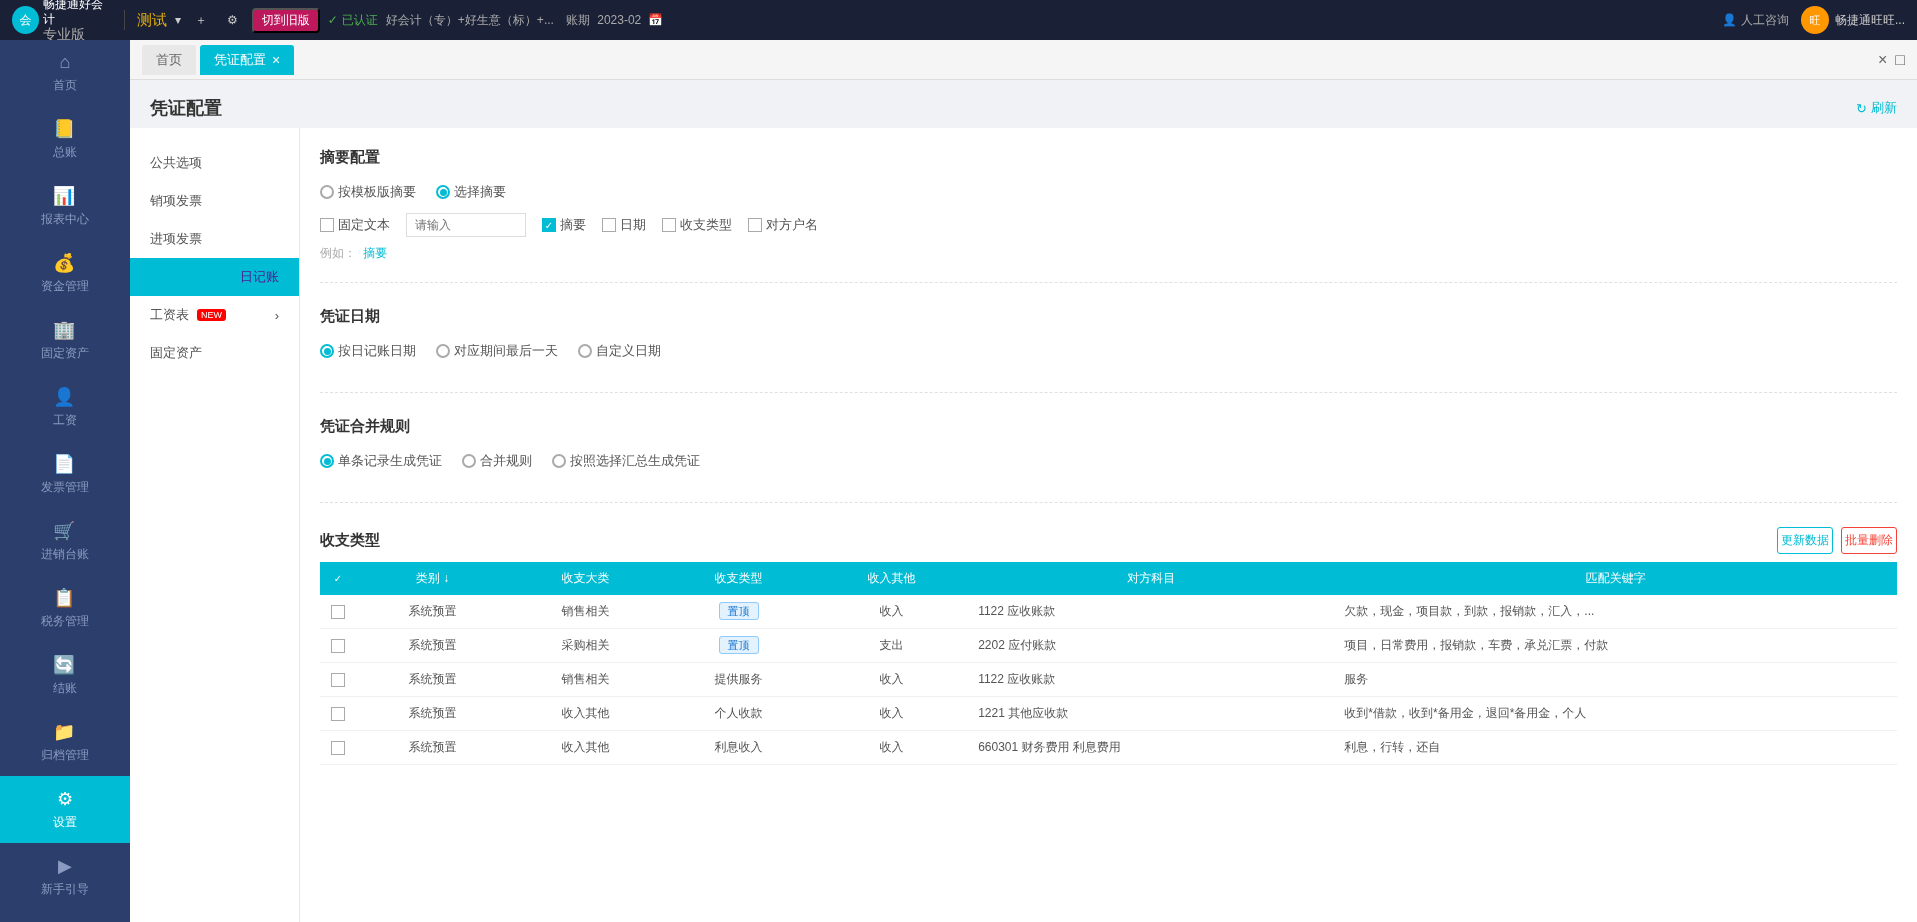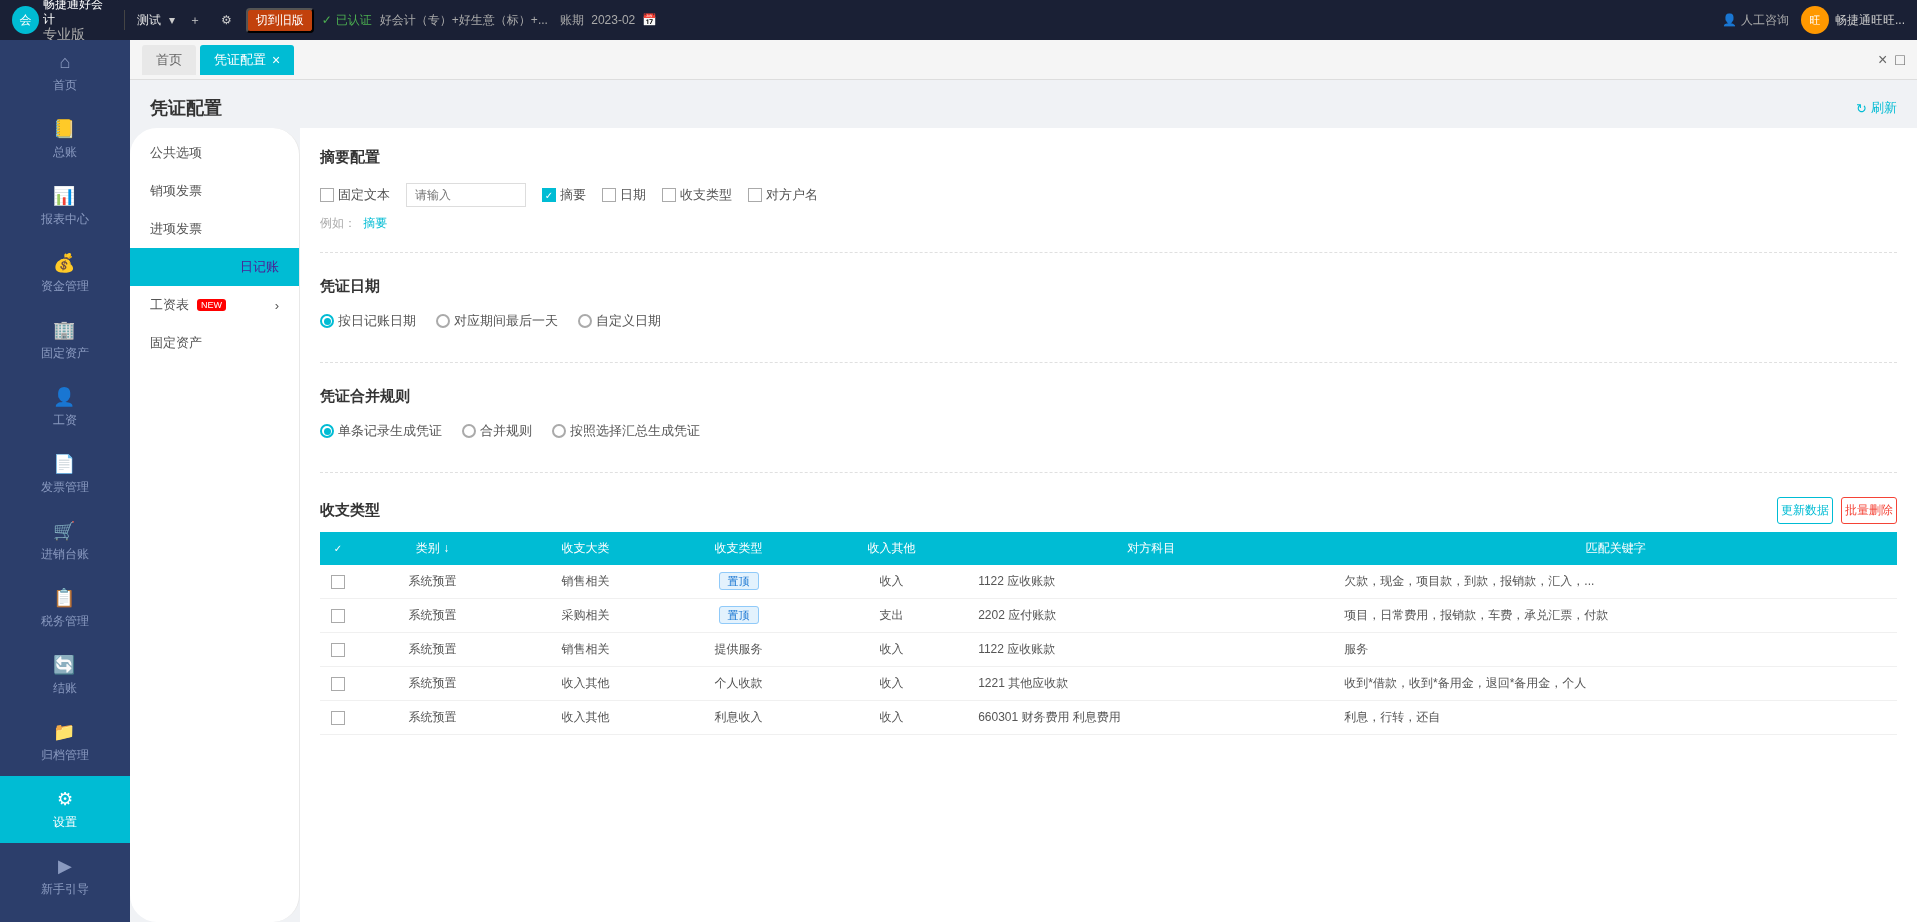--- a/index.html
+++ b/index.html
@@ -4,24 +4,24 @@
   <style>
     * { box-sizing: border-box; margin: 0; padding: 0; }
     body { font-family: 'Microsoft YaHei', sans-serif; font-size: 13px; background: #f0f2f5; color: #333; display: flex; flex-direction: column; height: 922px; overflow: hidden; }
 
     
     .top-bar { height: 40px; background: #1a2035; display: flex; align-items: center; padding: 0 12px; gap: 8px; flex-shrink: 0; }
     .top-bar-logo { width: 100px; display: flex; align-items: center; gap: 4px; }
     .logo-icon { width: 28px; height: 28px; background: #00bcd4; border-radius: 50%; display: flex; align-items: center; justify-content: center; color: white; font-size: 12px; }
     .logo-text { color: white; font-size: 12px; line-height: 1.2; }
     .top-bar-divider { width: 1px; height: 20px; background: #444; margin: 0 4px; }
-    .top-bar-title { color: #e5e5e5; font-size: 12px; }
+    .top-bar-title { color: #eab308; font-size: 15px; }
     .top-bar-dropdown { color: #ccc; cursor: pointer; font-size: 12px; }
     .top-bar-btn { background: transparent; border: none; color: #ccc; cursor: pointer; font-size: 12px; padding: 2px 6px; }
-    .top-bar-tag { background: #c2410c; color: white; border-radius: 4px; padding: 2px 8px; font-size: 12px; cursor: pointer; }
+    .top-bar-tag { background: #be185d; color: white; border-radius: 4px; padding: 2px 8px; font-size: 12px; cursor: pointer; }
     .top-bar-certified { color: #4caf50; font-size: 12px; display: flex; align-items: center; gap: 4px; }
     .top-bar-period { color: #aaa; font-size: 12px; margin-left: 4px; }
     .top-bar-right { margin-left: auto; display: flex; align-items: center; gap: 12px; }
     .top-bar-right-btn { color: #aaa; font-size: 12px; cursor: pointer; display: flex; align-items: center; gap: 4px; }
     .user-avatar { width: 28px; height: 28px; background: #ff9800; border-radius: 50%; display: flex; align-items: center; justify-content: center; color: white; font-size: 11px; }
     .user-name { color: #ccc; font-size: 12px; }
 
     
     .main-layout { display: flex; flex: 1; overflow: hidden; }
 
@@ -44,21 +44,21 @@
     .window-btn { background: none; border: none; cursor: pointer; color: #666; font-size: 16px; }
 
     
     .page-content { flex: 1; overflow: auto; display: flex; flex-direction: column; }
     .page-header { padding: 16px 20px 8px; display: flex; align-items: center; justify-content: space-between; flex-shrink: 0; }
     .page-title { font-size: 18px; font-weight: bold; color: #333; }
     .refresh-btn { color: #00bcd4; cursor: pointer; font-size: 13px; display: flex; align-items: center; gap: 4px; }
 
     
     .split-layout { display: flex; flex: 1; overflow: hidden; }
-    .left-menu { width: 170px; background: white; border-right: 1px solid #e8e8e8; flex-shrink: 0; padding-top: 6px; border-radius: 27px; }
+    .left-menu { width: 170px; background: white; border-right: 1px solid #e8e8e8; flex-shrink: 0; padding-top: 16px; }
     .left-menu-item { padding: 10px 20px; cursor: pointer; color: #555; font-size: 13px; display: flex; align-items: center; justify-content: space-between; }
     .left-menu-item.active { background: #00bcd4; color: #4c1d95; justify-content: flex-end; }
     .new-badge { background: red; color: white; font-size: 9px; padding: 1px 4px; border-radius: 3px; margin-left: 4px; }
 
     
     .right-config { flex: 1; overflow: auto; padding: 20px; background: white; }
 
     
     .config-section { margin-bottom: 24px; border-bottom: 1px dashed #e0e0e0; padding-bottom: 20px; }
     .config-section-title { font-size: 15px; font-weight: bold; color: #333; margin-bottom: 16px; }
@@ -254,20 +254,30 @@
           </div>
           <div class="left-menu-item">
             <span>固定资产</span>
           </div>
         </div>
 
         <div class="right-config">
 
           <div class="config-section">
             <div class="config-section-title">摘要配置</div>
+            <div class="radio-group">
+              <label class="radio-item">
+                <div class="radio-circle"></div>
+                <span>按模板版摘要</span>
+              </label>
+              <label class="radio-item">
+                <div class="radio-circle checked"></div>
+                <span>选择摘要</span>
+              </label>
+            </div>
             <div class="checkbox-row">
               <label class="checkbox-item">
                 <div class="checkbox-box"></div>
                 <span>固定文本</span>
               </label>
               <input class="text-input" type="text" placeholder="请输入" style="">
               <label class="checkbox-item">
                 <div class="checkbox-box checked">✓</div>
                 <span>摘要</span>
               </label>

